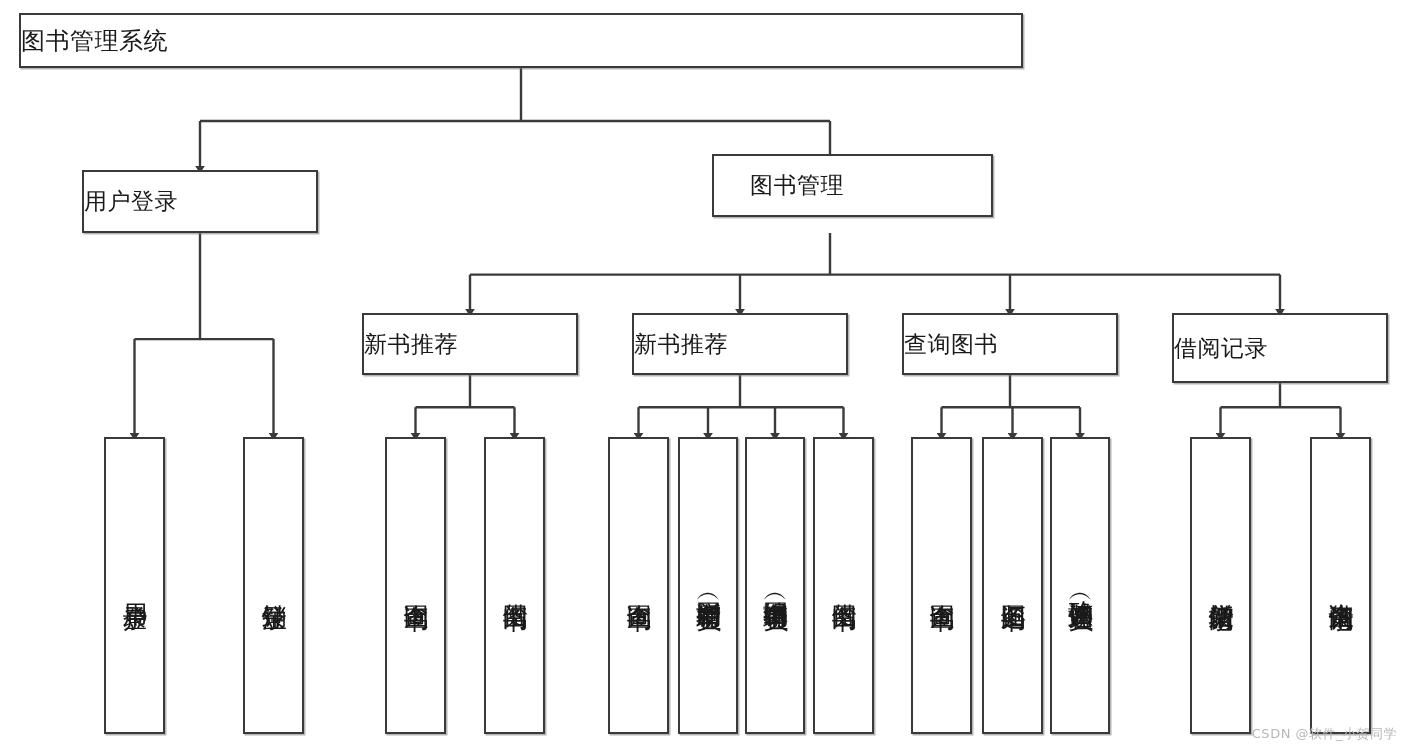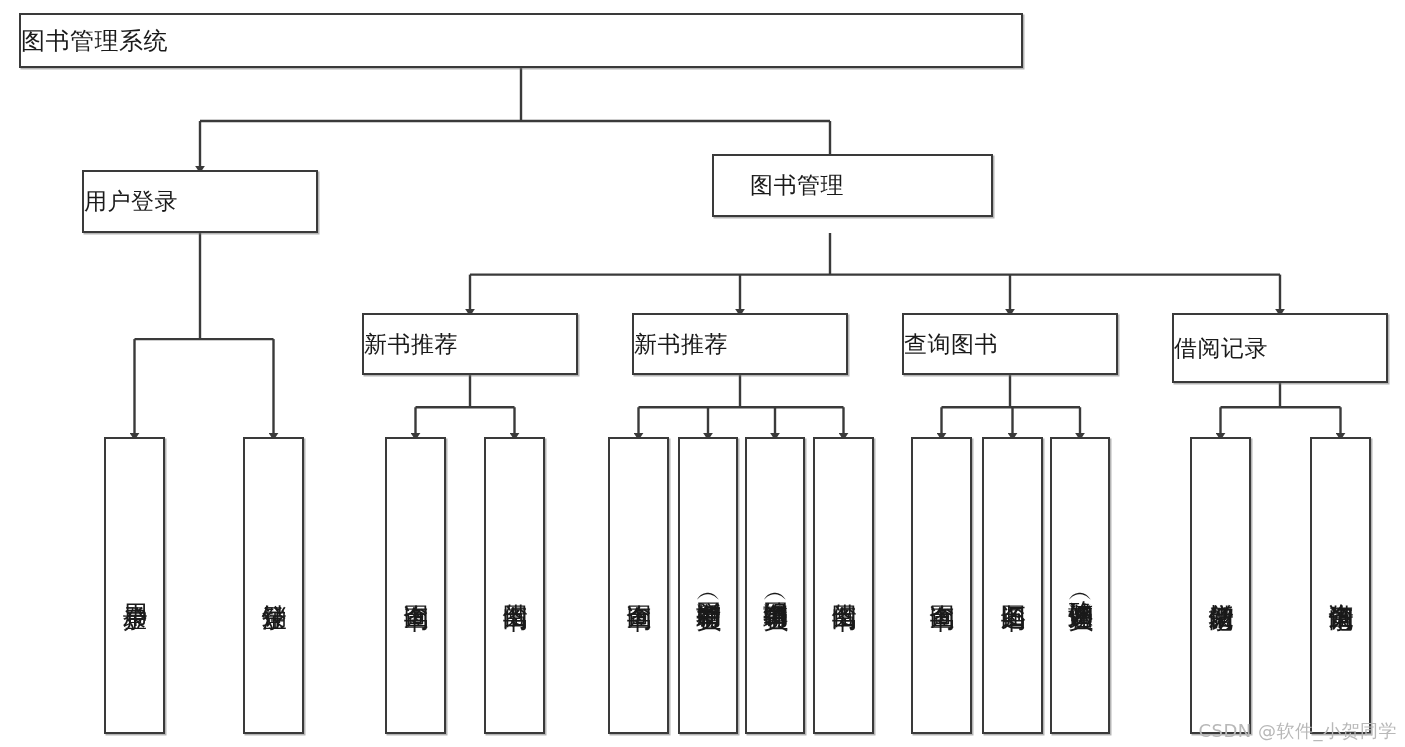--- a/index.html
+++ b/index.html
@@ -64,21 +64,21 @@
     font-size: 25px;
     line-height: 1.06;
     letter-spacing: 1px;
     white-space: nowrap;
     max-height: 100%;
   }
   #watermark {
     position: absolute;
     right: 8px;
     bottom: 4px;
-    font-size: 18px;
+    font-size: 13px;
     color: #b8b8b8;
     letter-spacing: 0.5px;
     z-index: 5;
     white-space: nowrap;
     font-family: "DejaVu Sans", "Liberation Sans", sans-serif;
   }
 </style>
 </head>
 <body>
 

